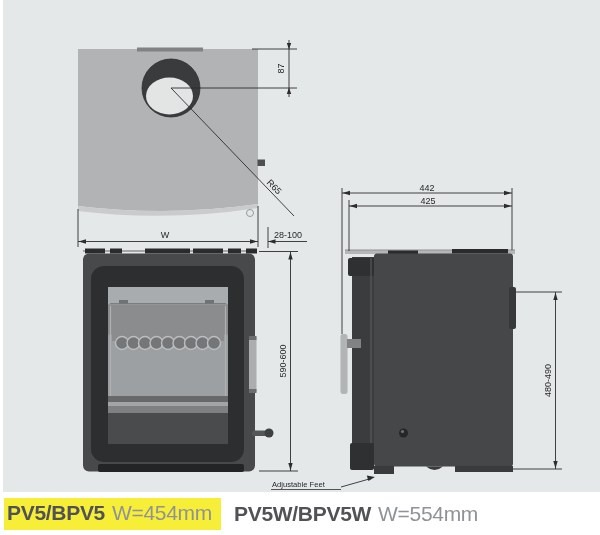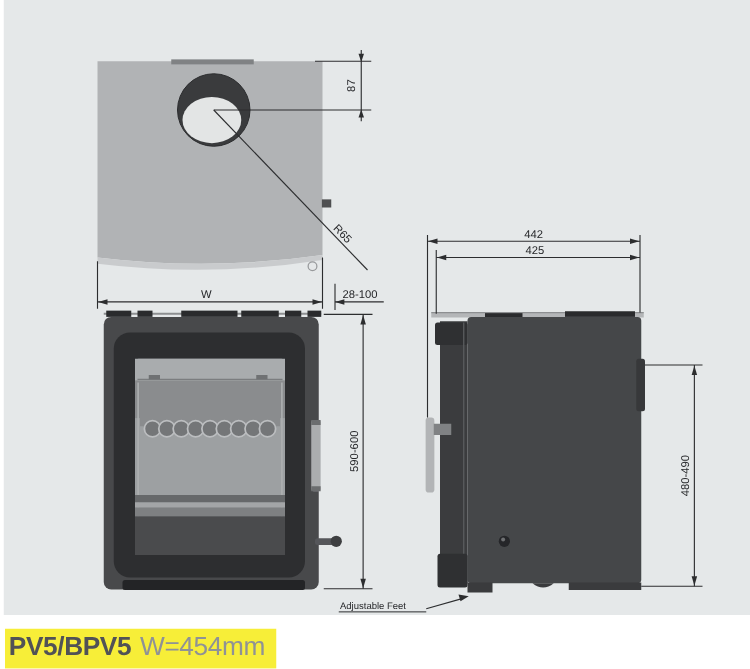--- a/index.html
+++ b/index.html
@@ -3,21 +3,21 @@
 <meta charset="utf-8">
 <style>
   html,body{margin:0;padding:0;background:#ffffff;}
   .stage{position:relative;width:600px;height:535px;background:#ffffff;overflow:hidden;
          font-family:"Liberation Sans",sans-serif;}
   .diagram-wrap{position:absolute;left:0;top:0;width:600px;height:492px;}
   svg text{font-family:"Liberation Sans",sans-serif;fill:#26272a;}
   .dim-txt{font-size:9px;}
   .feet-txt{font-size:7.6px;}
   .footer{position:absolute;left:0;top:492px;width:600px;height:43px;background:#ffffff;
-          display:flex;align-items:flex-end;padding-left:4px;box-sizing:border-box;
+          display:flex;align-items:center;padding-left:4px;box-sizing:border-box;
           font-size:21px;white-space:nowrap;}
   .model-name{font-weight:bold;color:#515256;letter-spacing:-0.3px;}
   .model-width{color:#8f9296;margin-left:7px;letter-spacing:-0.3px;}
   .hl-entry{background:#f7ee38;padding:3px 9px 5px 3px;display:inline-block;}
   .plain-entry{display:inline-block;margin-left:13px;}
 </style>
 </head>
 <body>
 
 <div class="stage">
@@ -190,15 +190,18 @@
       <line x1="341" y1="487" x2="371" y2="478.5" stroke="#2c2d2f" stroke-width="0.9"></line>
       <polygon points="375,477 366.8,475.5 368.4,481" fill="#2c2d2f"></polygon>
     </g>
   </svg>
   </div>
 
   <div class="footer">
     <span class="hl-entry">
       <span class="model-name">PV5/BPV5</span><span class="model-width">W=454mm</span>
     </span>
+    <span class="plain-entry">
+      <span class="model-name">PV5W/BPV5W</span><span class="model-width">W=554mm</span>
+    </span>
   </div>
 
 </div>
 
 </body></html>

